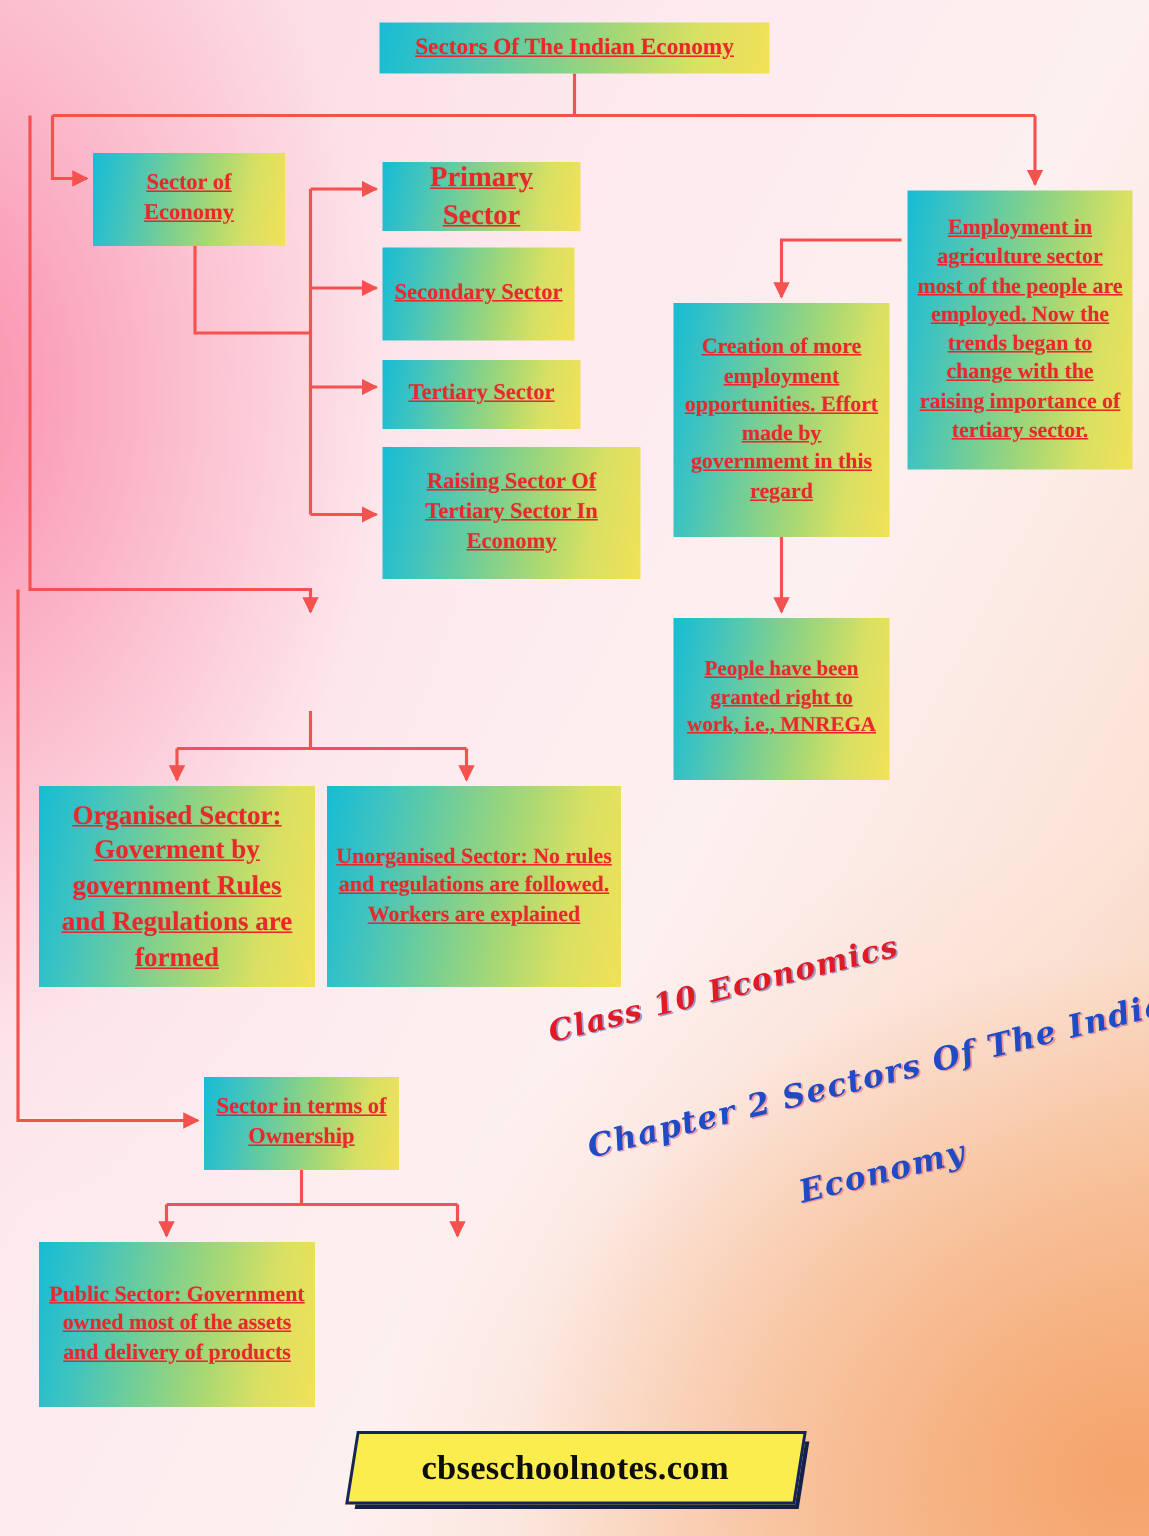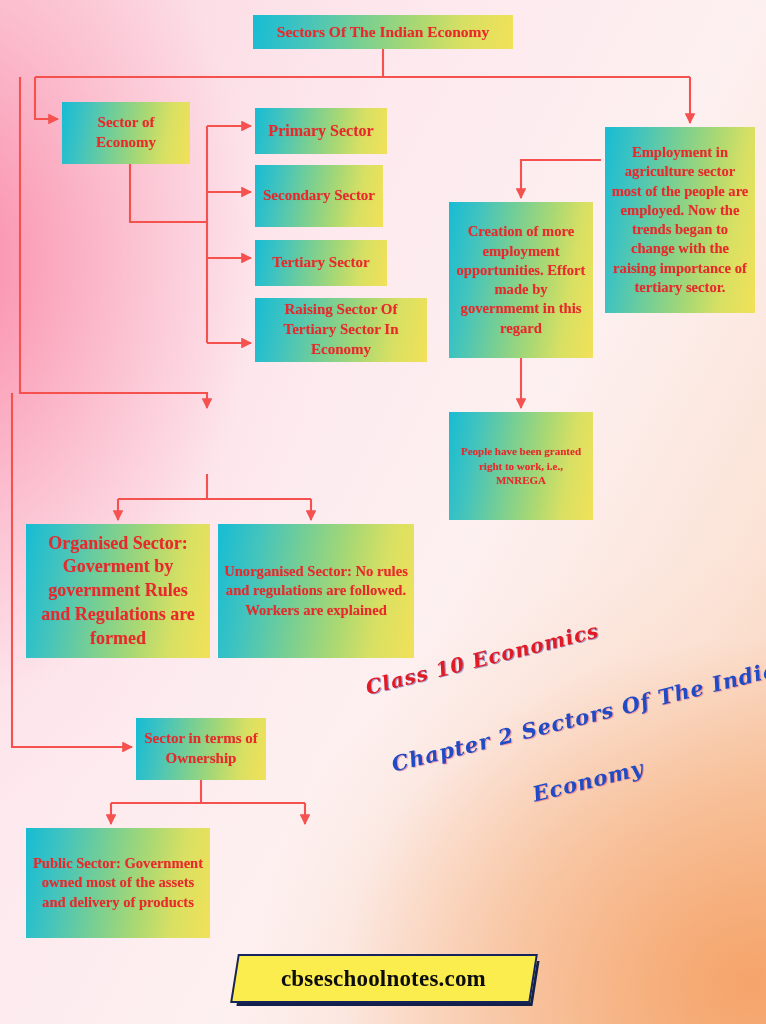--- a/index.html
+++ b/index.html
@@ -36,31 +36,31 @@
     align-items: center;
     justify-content: center;
     text-align: center;
     color: #e8282a;
     font-weight: bold;
     line-height: 1.32;
     background: linear-gradient(100deg, #16bcd4 0%, #3fc3c0 18%, #79cf92 42%, #a9d873 62%, #d8e063 80%, #f2e158 100%);
     padding: 5px 6px;
     text-shadow: 0 0 1px rgba(232,40,42,0.25);
   }
-  .node span { display: block; width: 100%; }
+  .node span { display: block; width: 100%; text-decoration: underline; }
 
   #n-title      { left: 253px; top: 15px;  width: 260px; height: 34px; font-size: 15.5px; }
   #n-sector-eco { left: 62px;  top: 102px; width: 128px; height: 62px; font-size: 15px; }
-  #n-primary    { left: 255px; top: 108px; width: 132px; height: 46px; font-size: 16px; }
+  #n-primary    { left: 255px; top: 108px; width: 132px; height: 46px; font-size: 19px; }
   #n-secondary  { left: 255px; top: 165px; width: 128px; height: 62px; font-size: 15px; }
   #n-tertiary   { left: 255px; top: 240px; width: 132px; height: 46px; font-size: 15px; }
-  #n-raising    { left: 255px; top: 298px; width: 172px; height: 64px; font-size: 15px; }
+  #n-raising    { left: 255px; top: 298px; width: 172px; height: 88px; font-size: 15px; }
   #n-employment { left: 605px; top: 127px; width: 150px; height: 186px; font-size: 14.6px; align-items: center; }
   #n-creation   { left: 449px; top: 202px; width: 144px; height: 156px; font-size: 14.6px; }
-  #n-mnrega     { left: 449px; top: 412px; width: 144px; height: 108px; font-size: 11px; }
+  #n-mnrega     { left: 449px; top: 412px; width: 144px; height: 108px; font-size: 14px; }
   #n-division   { left: 141px; top: 412px; width: 132px; height: 62px; font-size: 15px; }
   #n-organised  { left: 26px;  top: 524px; width: 184px; height: 134px; font-size: 18px; }
   #n-unorganised{ left: 218px; top: 524px; width: 196px; height: 134px; font-size: 14.6px; }
   #n-ownership  { left: 136px; top: 718px; width: 130px; height: 62px; font-size: 15px; }
   #n-public     { left: 26px;  top: 828px; width: 184px; height: 110px; font-size: 14.6px; align-items: center; }
   #n-private    { left: 218px; top: 828px; width: 172px; height: 110px; font-size: 14.6px; }
 
   
   .wm {
     position: absolute;

